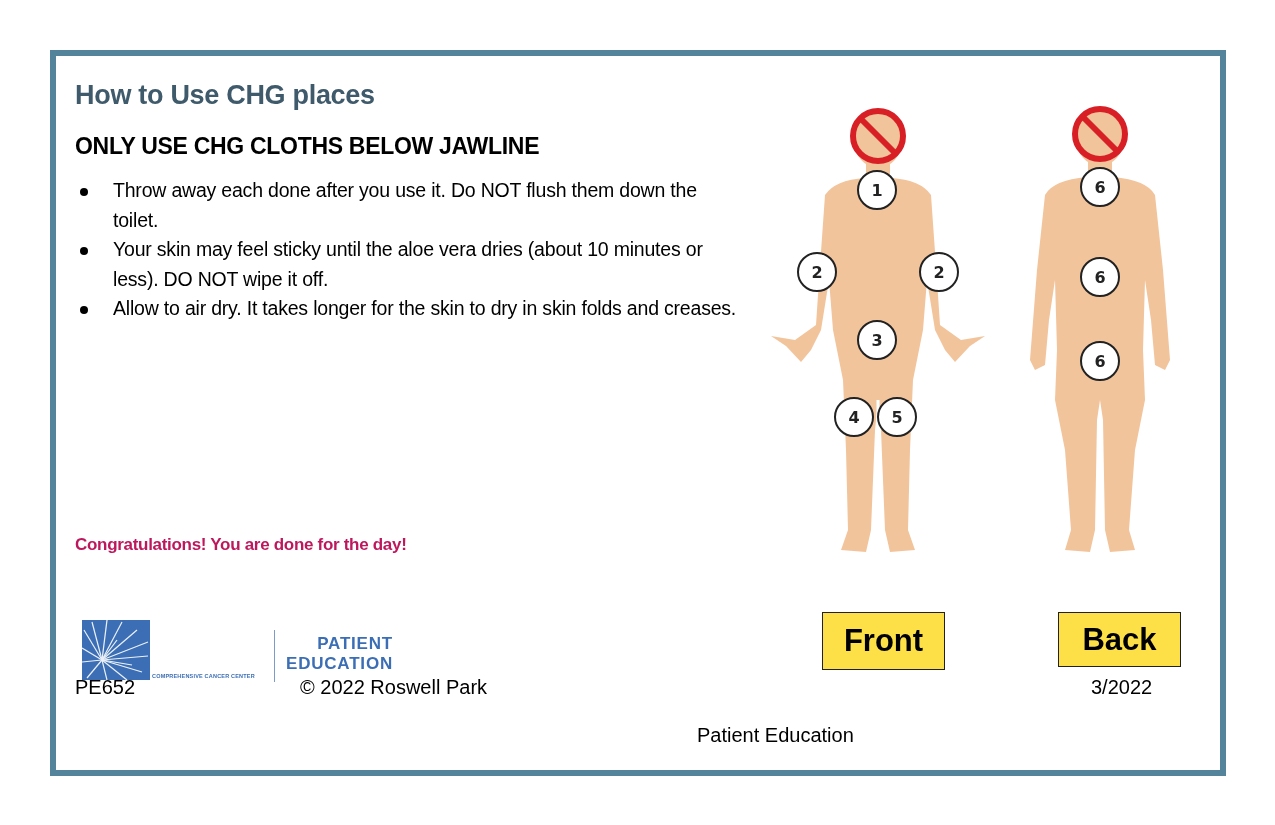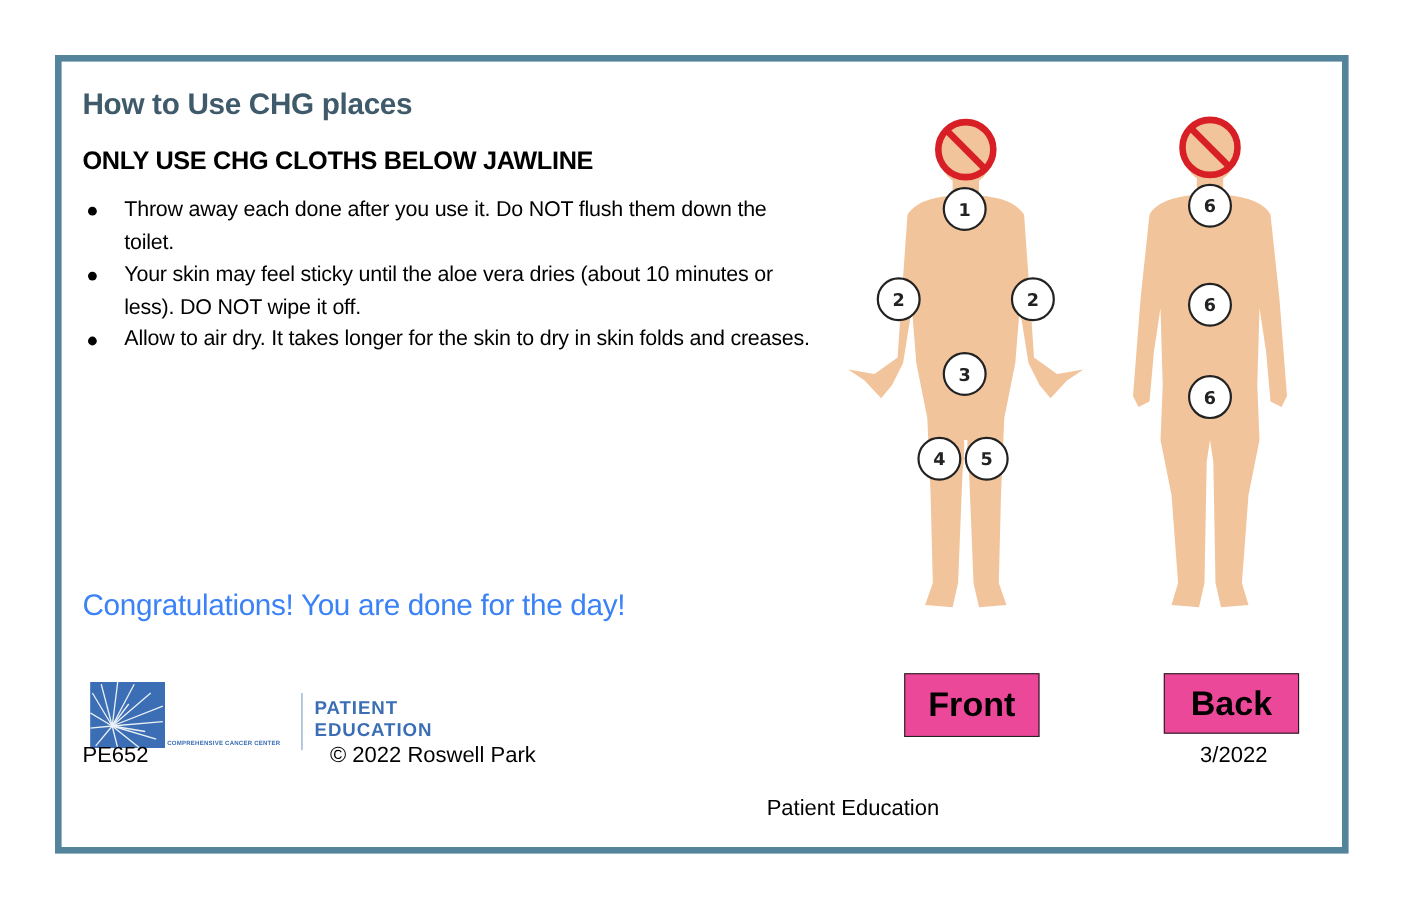--- a/index.html
+++ b/index.html
@@ -8,34 +8,34 @@
   .frame { position: absolute; left: 50px; top: 50px; width: 1164px; height: 714px;
            border: 6px solid #53849c; background: #fff; }
   .title { position: absolute; left: 75px; top: 80px; font-size: 27px; font-weight: bold;
            color: #3e5a6b; letter-spacing: -0.3px; }
   .subtitle { position: absolute; left: 75px; top: 133px; font-size: 23px; font-weight: bold;
               color: #000; letter-spacing: -0.3px; }
   .bullets { position: absolute; left: 75px; top: 176px; width: 670px; margin: 0; padding: 0; list-style: none; }
   .bullets li { position: relative; padding-left: 38px; font-size: 19.5px; line-height: 29.5px;
                 margin-bottom: 0; letter-spacing: -0.2px; }
   .bullets li .dot { position: absolute; left: 5px; top: 12px; width: 8px; height: 8px; border-radius: 50%; background: #000; }
-  .congrats { position: absolute; left: 75px; top: 535px; font-size: 27px; font-weight: normal; color: #3b82f6;
+  .congrats { position: absolute; left: 75px; top: 535px; font-size: 17px; font-weight: bold; color: #be185d;
               letter-spacing: -0.3px; }
 
   .logo { position: absolute; left: 82px; top: 612px; width: 310px; height: 72px; }
   .logo-mark { position: absolute; left: 0; top: 8px; width: 68px; height: 60px; background: #3b6eb5; overflow: hidden; }
   .logo-word { position: absolute; left: 70px; top: 14px; font-family: "Liberation Serif", "DejaVu Serif", serif;
                font-size: 24px; line-height: 21px; color: #222; letter-spacing: 0.5px; }
   .logo-sub { position: absolute; left: 70px; top: 61px; font-size: 5.5px; color: #3b6eb5; letter-spacing: 0.2px; font-weight: bold; }
   .logo-sep { position: absolute; left: 192px; top: 18px; width: 1px; height: 52px; background: #7a9cc7; }
-  .logo-pe { position: absolute; left: 204px; top: 22px; font-size: 17px; line-height: 20px; font-weight: bold; color: #3b6eb5; letter-spacing: 0.8px; }
+  .logo-pe { position: absolute; left: 204px; top: 22px; font-size: 17px; line-height: 20px; font-weight: bold; color: #3b6eb5; letter-spacing: 0.8px; text-align: right; }
 
   .footer { position: absolute; top: 676px; font-size: 20px; color: #000; }
 
-  .label-box { position: absolute; border: 1.5px solid #222; background: #ec4899; font-weight: bold; font-size: 31px;
+  .label-box { position: absolute; border: 1.5px solid #222; background: #fde047; font-weight: bold; font-size: 31px;
                display: flex; align-items: center; justify-content: center; }
   .figure { position: absolute; }
   .num { position: absolute; width: 40px; height: 40px; border-radius: 50%; border: 2px solid #222; background: #fff;
          box-sizing: border-box; font-weight: bold; font-size: 16px; display: flex; align-items: center; justify-content: center;
          font-family: "DejaVu Sans", sans-serif; color: #222; }
 </style>
 </head>
 <body>
 
 <div class="frame"></div>

